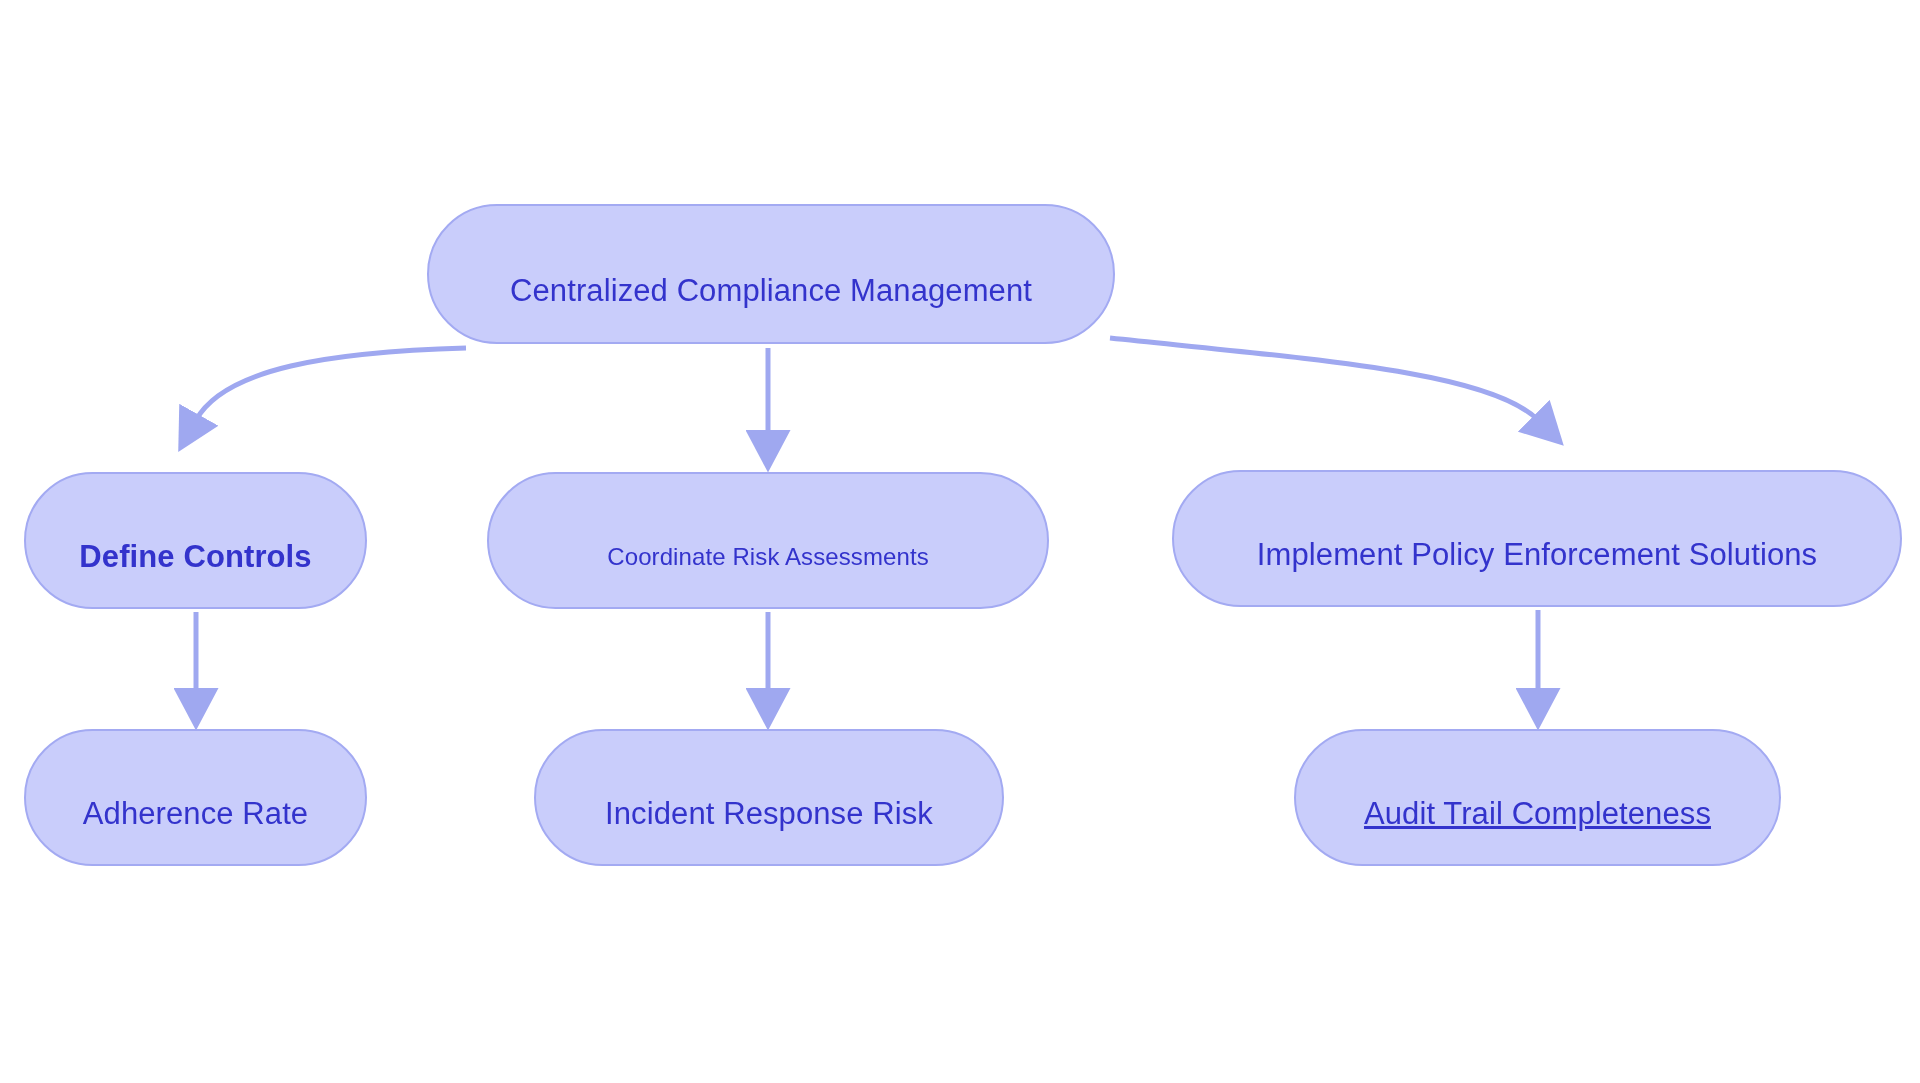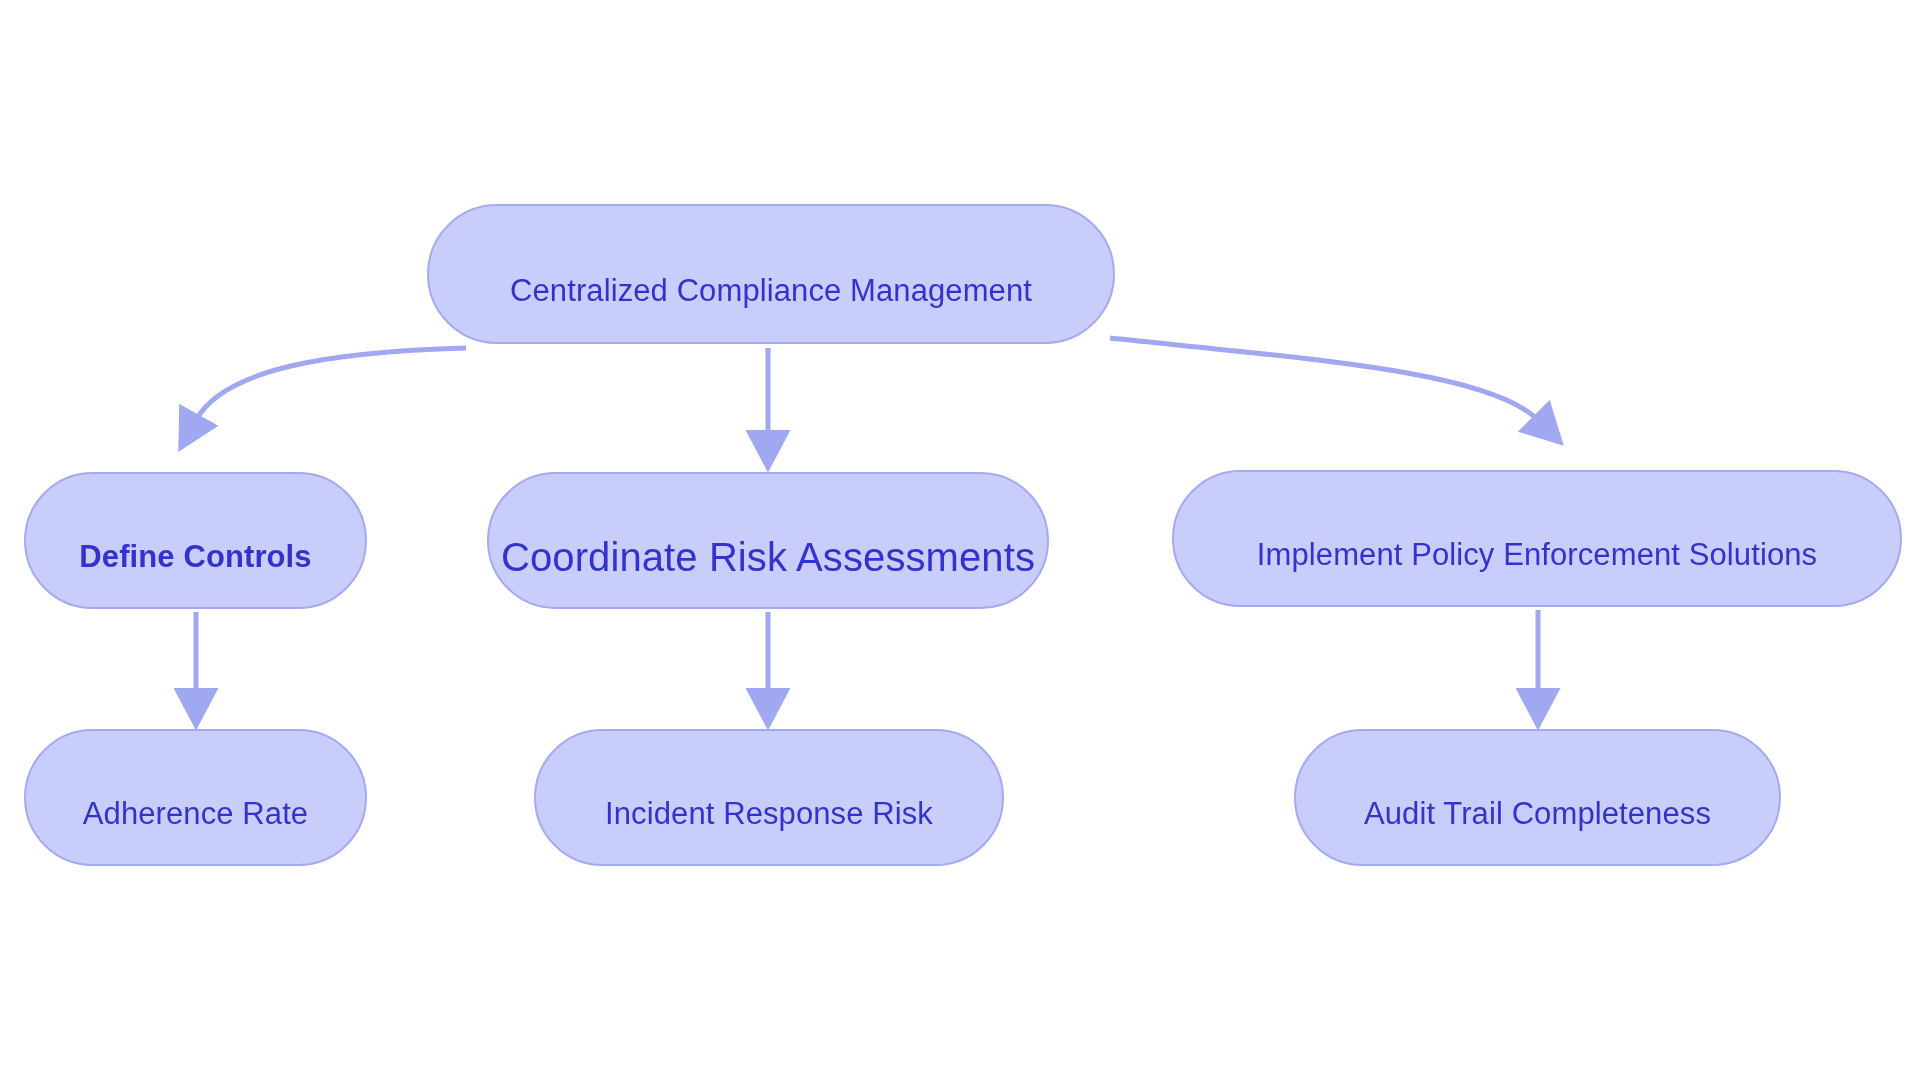--- a/index.html
+++ b/index.html
@@ -63,21 +63,21 @@
     width: 343px;
     height: 137px;
     font-size: 31px;
     font-weight: bold;
   }
   #node-coordinate-risk {
     left: 487px;
     top: 472px;
     width: 562px;
     height: 137px;
-    font-size: 40px;
+    font-size: 24px;
   }
   #node-implement-policy {
     left: 1172px;
     top: 470px;
     width: 730px;
     height: 137px;
     font-size: 31px;
   }
   
   #node-adherence-rate {
@@ -93,20 +93,21 @@
     width: 470px;
     height: 137px;
     font-size: 31px;
   }
   #node-audit-trail {
     left: 1294px;
     top: 729px;
     width: 487px;
     height: 137px;
     font-size: 31px;
+    text-decoration: underline;
   }
 </style>
 </head>
 <body>
 
 <div id="canvas">
 
   <svg id="edge-layer" viewBox="0 0 1920 1083" width="1920" height="1083" xmlns="http://www.w3.org/2000/svg">
     <defs>
       <marker id="arrowhead" markerWidth="10" markerHeight="9" refX="1.2" refY="4.5" orient="auto" markerUnits="strokeWidth">

